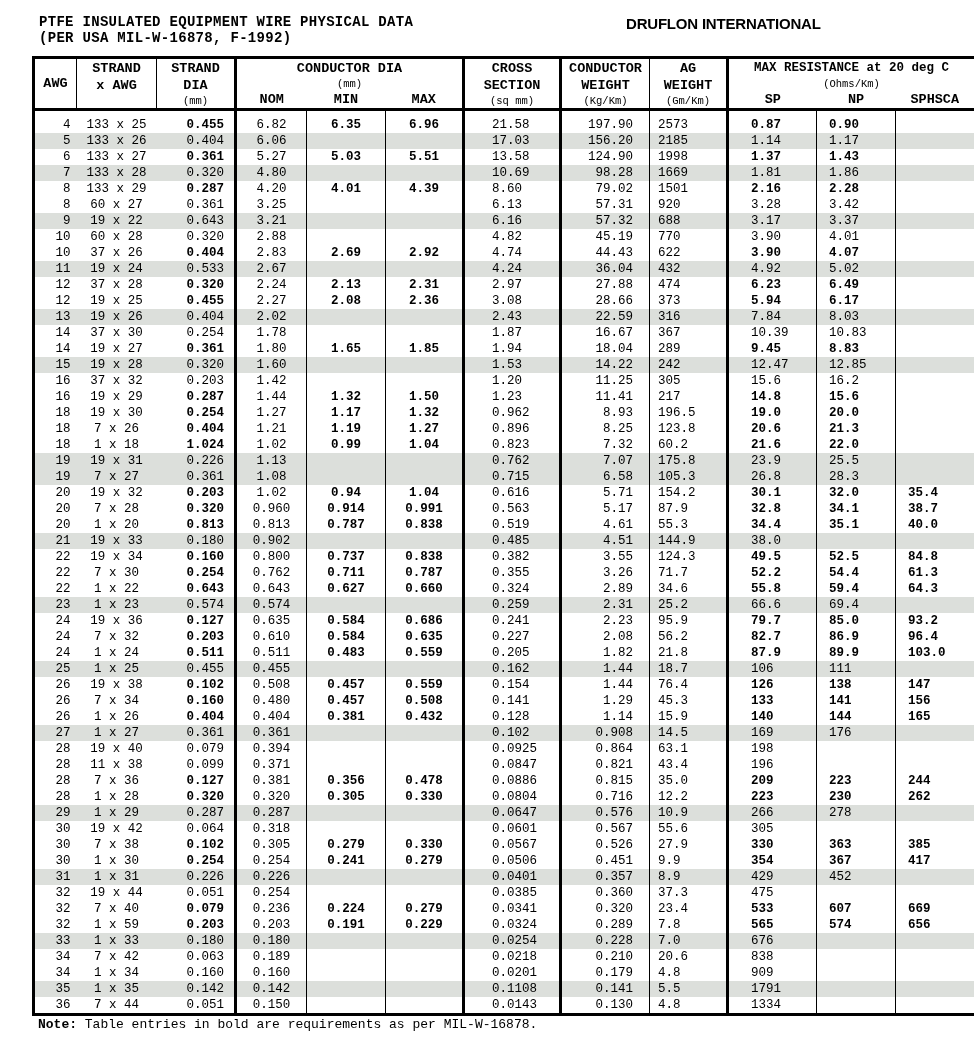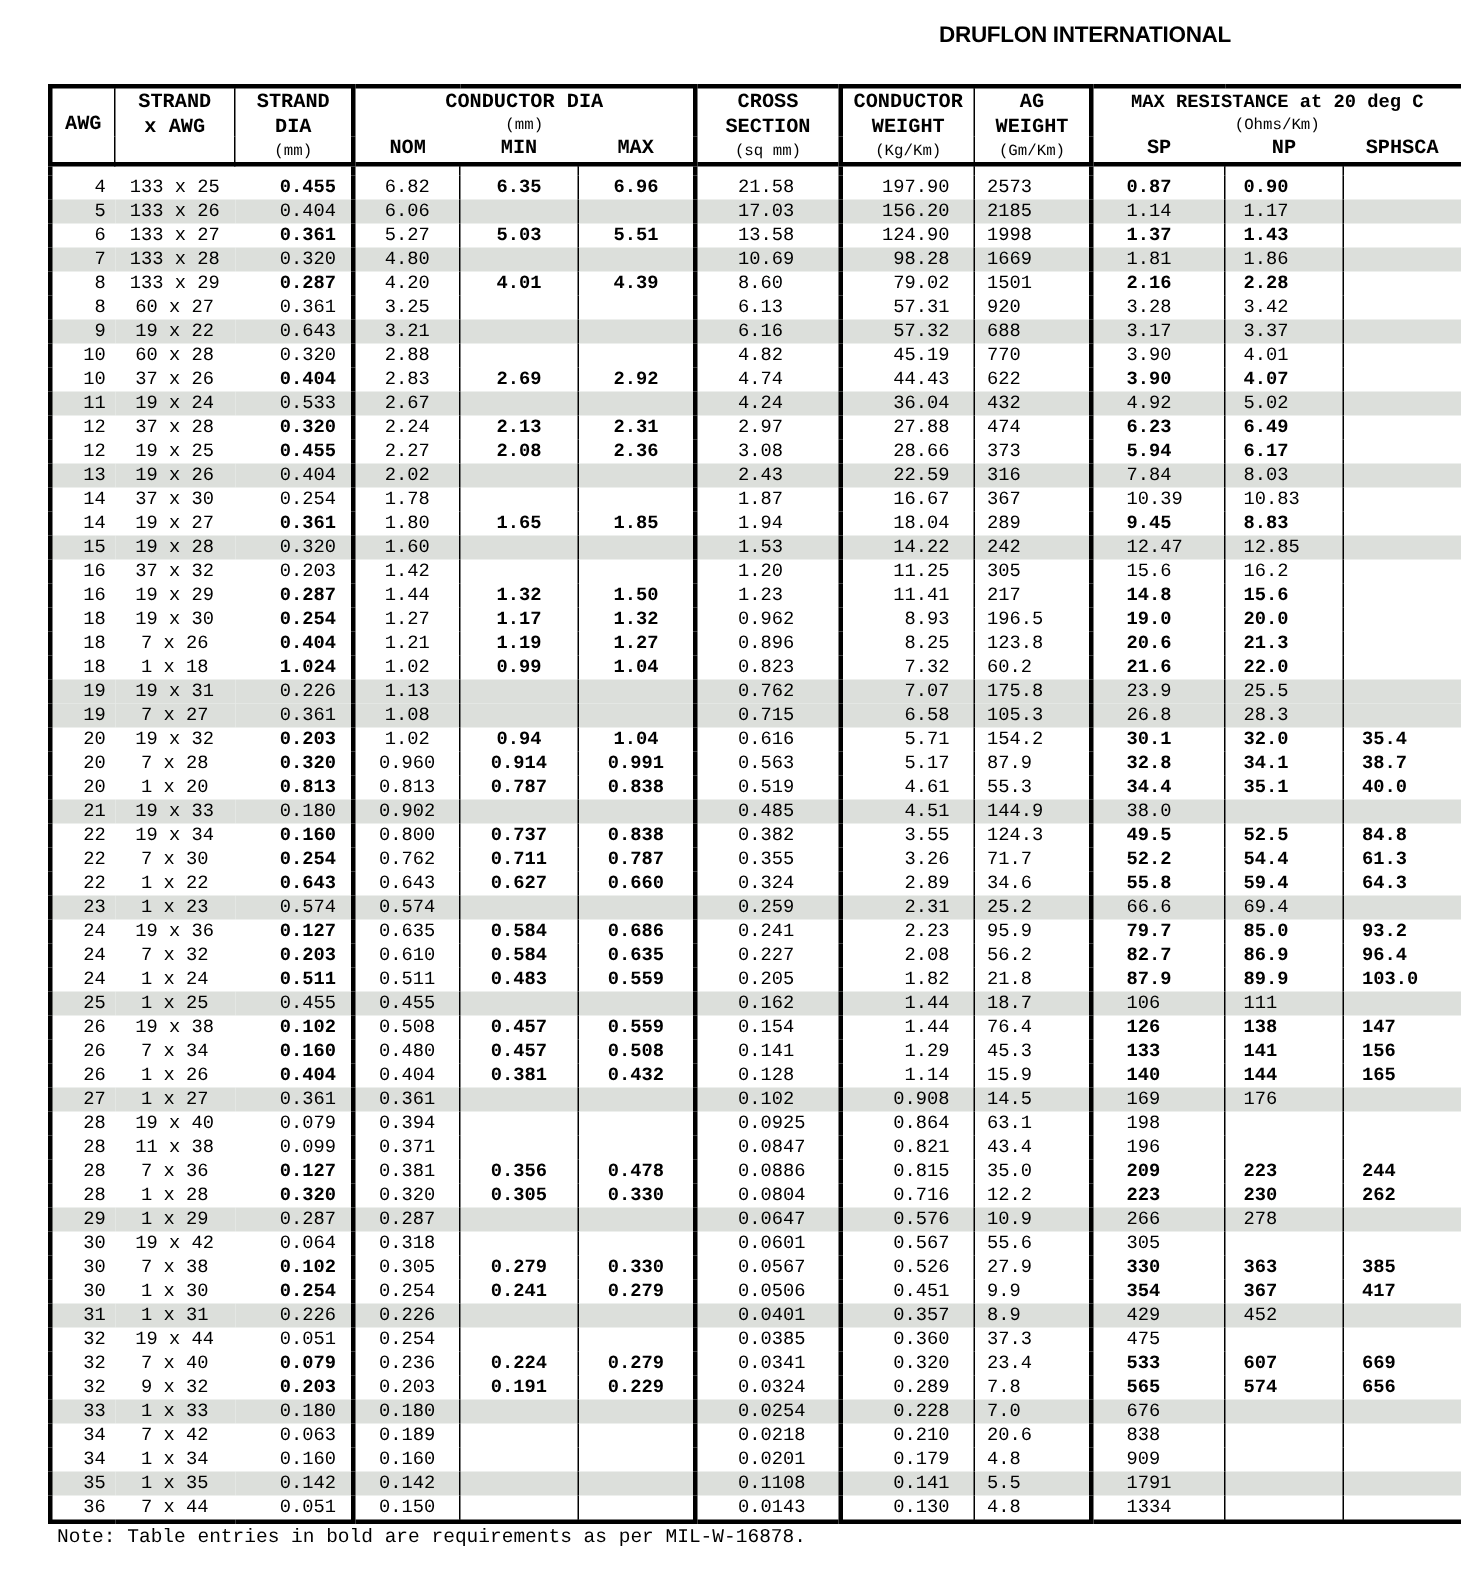--- a/index.html
+++ b/index.html
@@ -13,26 +13,26 @@
   table.data thead { border-bottom: 3px solid #000; }
   table.data tbody tr.pad td { height: 6px; padding: 0; }
   table.data td { font-family: "Liberation Mono", monospace; font-size: 12.5px; height: 16px; line-height: 16px; padding: 0; white-space: pre; }
   table.data td.b { font-weight: bold; }
   tr.gray td { background: #dcdfdb; }
   .thk { border-left: 3px solid #000; }
   .thn { border-left: 1px solid #000; }
   .r { text-align: right; }
   .c { text-align: center; }
   .note { position: absolute; left: 38px; top: 1017px; font-family: "Liberation Mono", monospace; font-size: 13px; white-space: pre; }
-  .note b { font-weight: normal; }
+  .note b { font-weight: bold; }
 </style>
 </head>
 <body>
 
-<div class="title"></div>
+<div class="title"><div>PTFE INSULATED EQUIPMENT WIRE PHYSICAL DATA</div><div>(PER USA MIL-W-16878, F-1992)</div></div>
 <div class="brand">DRUFLON INTERNATIONAL</div>
 
 <table class="data">
   <colgroup>
     <col style="width:43px">
       <col style="width:80px">
       <col style="width:79px">
     <col style="width:71px">
       <col style="width:79px">
       <col style="width:78px">
@@ -798,21 +798,21 @@
         <td class="c thn b">0.279</td>
         <td class="thk" style="padding-left:27px">0.0341</td>
         <td class="r thk" style="padding-right:16px">0.320</td>
         <td class="thn" style="padding-left:8px">23.4</td>
         <td class="thk b" style="padding-left:22px">533</td>
         <td class="thn b" style="padding-left:12px">607</td>
         <td class="thn b" style="padding-left:12px">669</td>
       </tr>
       <tr>
         <td class="r" style="padding-right:6px">32</td>
-        <td class="c">9 x 32</td>
+        <td class="c">1 x 59</td>
         <td class="r b" style="padding-right:10px">0.203</td>
         <td class="c thk">0.203</td>
         <td class="c thn b">0.191</td>
         <td class="c thn b">0.229</td>
         <td class="thk" style="padding-left:27px">0.0324</td>
         <td class="r thk" style="padding-right:16px">0.289</td>
         <td class="thn" style="padding-left:8px">7.8</td>
         <td class="thk b" style="padding-left:22px">565</td>
         <td class="thn b" style="padding-left:12px">574</td>
         <td class="thn b" style="padding-left:12px">656</td>

